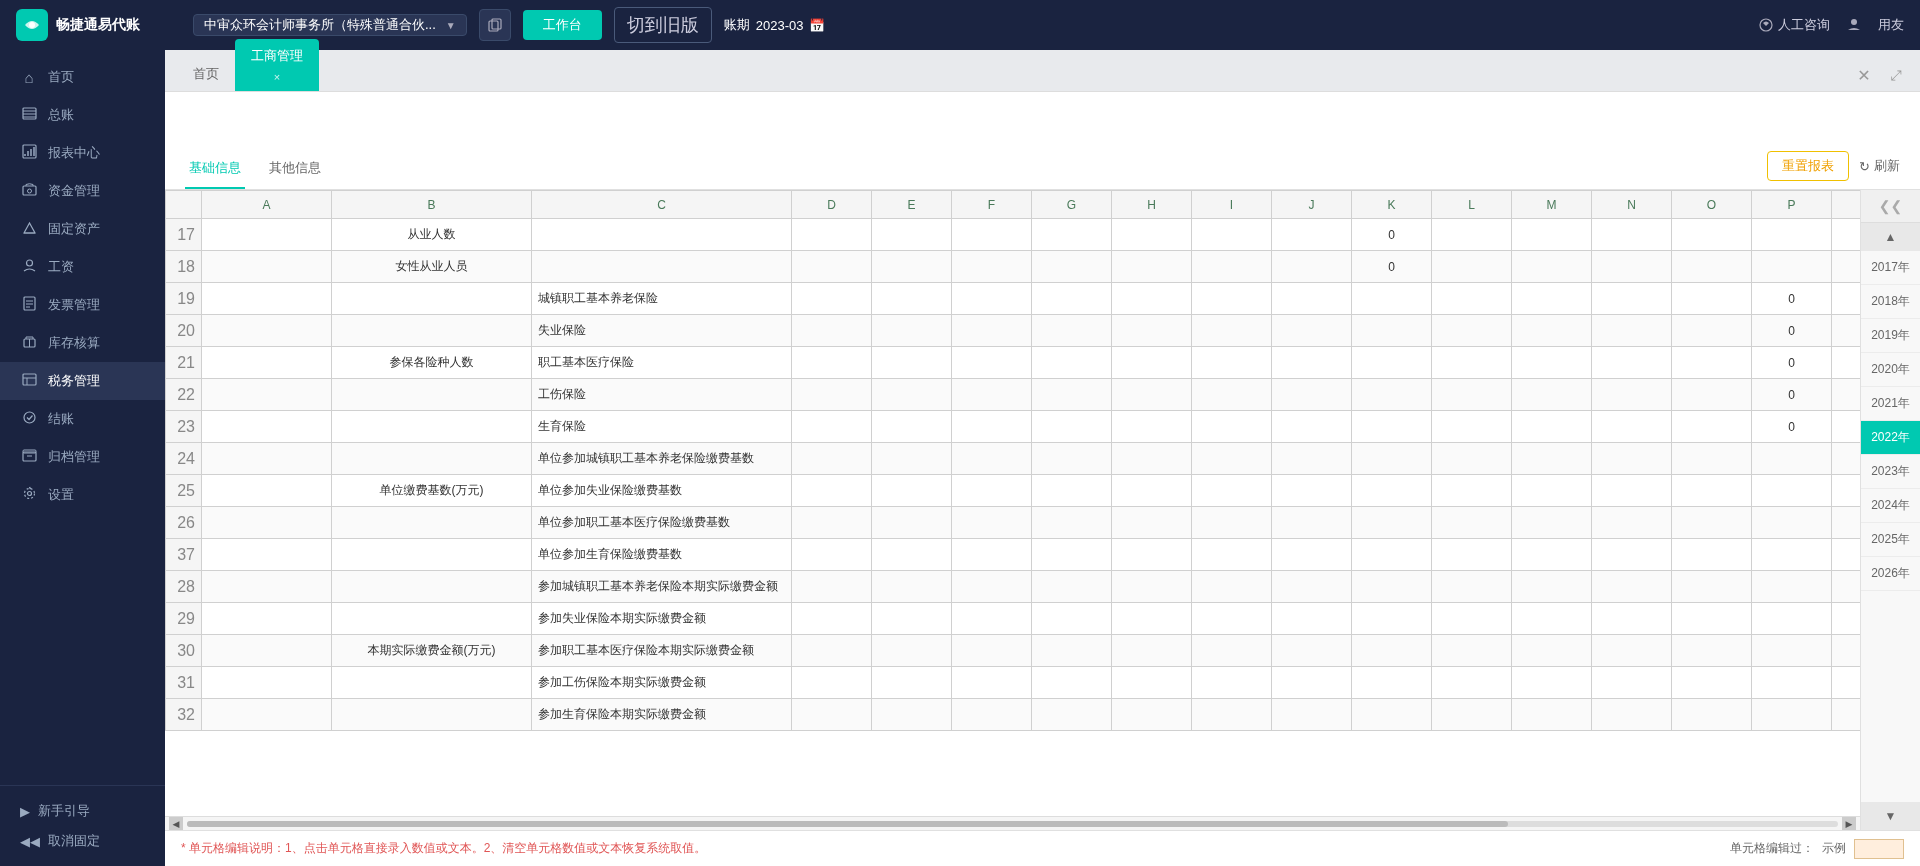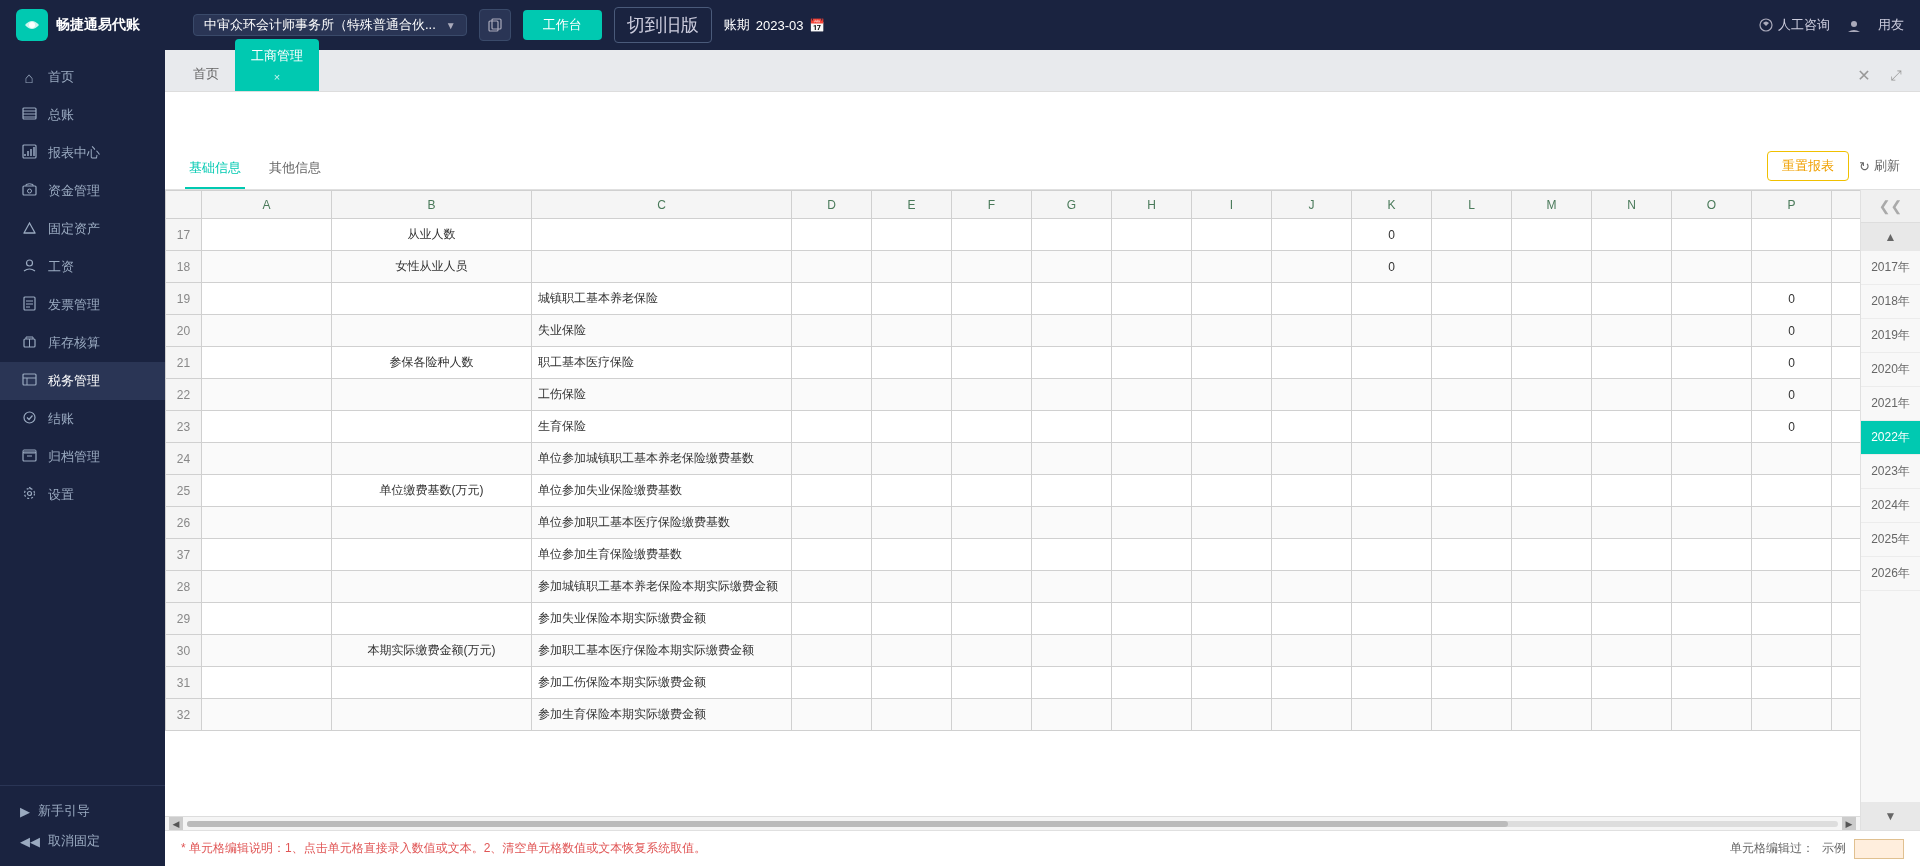--- a/index.html
+++ b/index.html
@@ -74,21 +74,21 @@
       display: flex;
       align-items: center;
       gap: 6px;
       color: white;
       font-size: 13px;
     }
     .calendar-icon { color: #aab; cursor: pointer; }
     .right-tools {
       margin-left: auto;
       display: flex;
-      align-items: flex-end;
+      align-items: flex-start;
       gap: 16px;
       color: #ccd;
       font-size: 13px;
     }
     .right-tools span { cursor: pointer; display: flex; align-items: center; gap: 4px; }
 
     
     .sidebar {
       position: absolute;
       top: 50px;
@@ -250,24 +250,24 @@
       min-width: 80px;
     }
     .spreadsheet thead th.row-num-header {
       width: 36px;
       min-width: 36px;
       background: #f5f5f5;
     }
     .spreadsheet tbody tr { height: 32px; }
     .spreadsheet tbody tr:nth-child(even) { background: #fafafa; }
     .row-num {
-      text-align: center;
+      text-align: right;
       color: #888;
       background: #f5f5f5 !important;
-      font-size: 12px;
+      font-size: 16px;
       min-width: 36px;
       width: 36px;
     }
     .cell-a { min-width: 130px; text-align: center; color: #333; }
     .cell-b { min-width: 200px; text-align: center; color: #333; }
     .cell-c { min-width: 260px; color: #333; padding-left: 8px; }
     .cell-value { min-width: 80px; text-align: center; color: #333; }
     .cell-empty { min-width: 80px; }
     .year-item {
       padding: 8px 4px;

